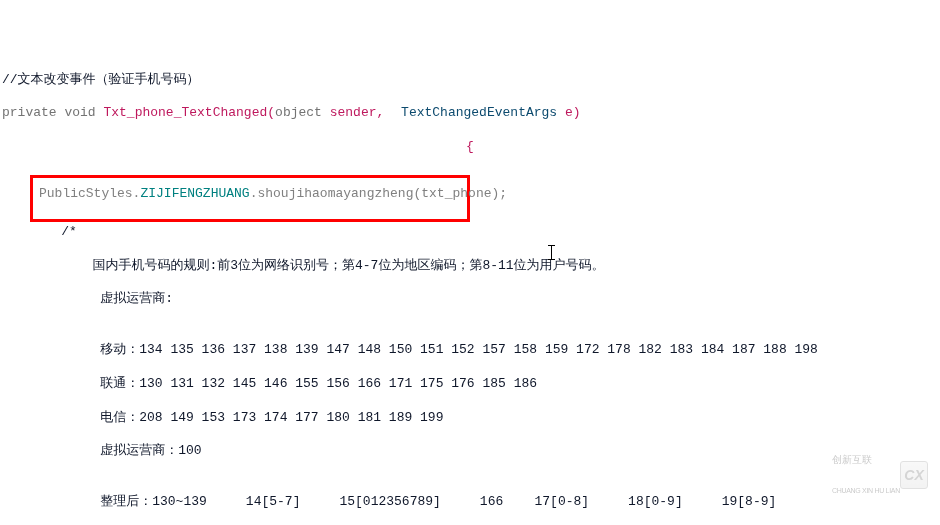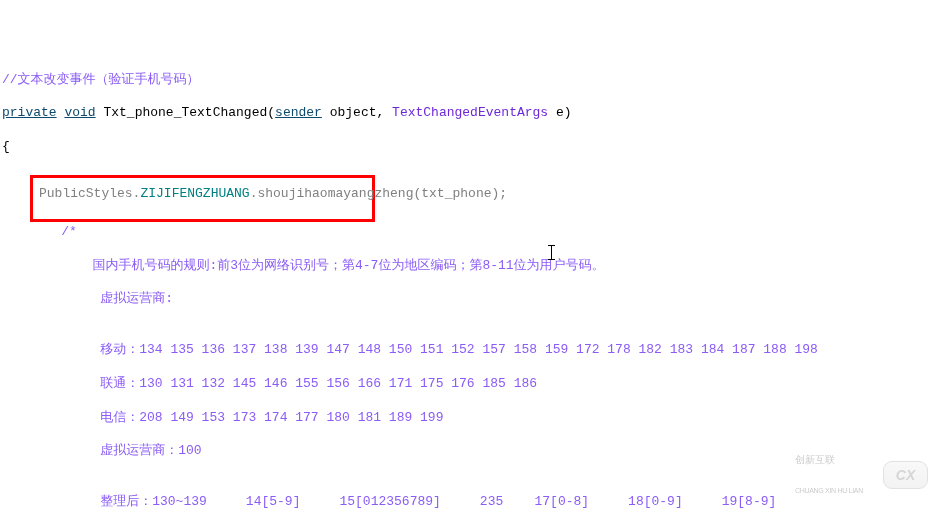--- a/index.html
+++ b/index.html
@@ -12,58 +12,58 @@
       font-size: 13px;
       line-height: 1.3;
       background: #ffffff;
       padding: 4px 2px;
       white-space: pre;
       position: relative;
       width: 940px;
       height: 525px;
       overflow: hidden;
     }
-    .kw-blue { color: #0c4a6e; text-decoration: underline; }
-    .green { color: #8b5cf6; }
+    .kw-blue { color: #737373; }
+    .green { color: #0f172a; }
     .teal { color: #008080; }
-    .cyan-type { color: #6d28d9; }
-    .black { color: #000000; }
+    .cyan-type { color: #0c4a6e; margin-left: 9px; }
+    .black { color: #be185d; text-align: center; }
     .gray { color: #808080; }
     .highlight-box {
       border: 3px solid #ff0000;
       padding: 8px 6px 16px 6px;
       margin: 2px 0 2px 28px;
       display: inline-block;
-      width: 345px;
+      width: 440px;
     }
     .code-line {
       display: block;
     }
     .indent1 { padding-left: 28px; }
     .watermark {
       position: absolute;
       right: 12px;
       bottom: 8px;
       opacity: 0.35;
       display: flex;
       align-items: center;
-      gap: 20px;
+      gap: 0;
       font-family: sans-serif;
     }
     .wm-text {
       font-size: 10px;
       color: #666;
       text-align: left;
       line-height: 1.1;
     }
     .wm-logo {
-      width: 45px;
+      width: 28px;
       height: 28px;
       border: 1px solid #aaa;
-      border-radius: 9px;
+      border-radius: 3px;
       display: flex;
       align-items: center;
       justify-content: center;
       font-size: 14px;
       font-weight: bold;
       color: #888;
       background: linear-gradient(#eee,#ddd);
       font-style: italic;
     }
     .cursor-caret {
@@ -84,33 +84,33 @@
     }
     .cursor-caret::before { top: 0; }
     .cursor-caret::after { bottom: 0; }
   </style>
 </head>
 <body>
 
 
 
 <span class="code-line green">//文本改变事件（验证手机号码）</span>
-<span class="code-line"><span class="kw-blue">private</span> <span class="kw-blue">void</span><span class="black"> Txt_phone_TextChanged(</span><span class="kw-blue">sender</span><span class="black"> object, </span><span class="cyan-type">TextChangedEventArgs</span><span class="black"> e)</span></span>
+<span class="code-line"><span class="kw-blue">private</span> <span class="kw-blue">void</span><span class="black"> Txt_phone_TextChanged(</span><span class="kw-blue">object</span><span class="black"> sender, </span><span class="cyan-type">TextChangedEventArgs</span><span class="black"> e)</span></span>
 <span class="code-line black">{</span>
 <div class="highlight-box"><span class="gray">PublicStyles.</span><span class="teal">ZIJIFENGZHUANG</span><span class="gray">.shoujihaomayangzheng(txt_phone);</span></div>
 <span class="code-line green indent1">    /*</span>
 <span class="code-line green indent1">        国内手机号码的规则:前3位为网络识别号；第4-7位为地区编码；第8-11位为用户号码。</span>
 <span class="code-line green indent1">         虚拟运营商:</span>
 <span class="code-line green indent1"></span>
 <span class="code-line green indent1">         移动：134 135 136 137 138 139 147 148 150 151 152 157 158 159 172 178 182 183 184 187 188 198</span>
 <span class="code-line green indent1">         联通：130 131 132 145 146 155 156 166 171 175 176 185 186</span>
 <span class="code-line green indent1">         电信：208 149 153 173 174 177 180 181 189 199</span>
 <span class="code-line green indent1">         虚拟运营商：100</span>
 <span class="code-line green indent1"></span>
-<span class="code-line green indent1">         整理后：130~139     14[5-9]     15[012356789]     235    17[0-8]     18[0-9]     19[8-9]</span>
+<span class="code-line green indent1">         整理后：130~139     14[5-7]     15[012356789]     166    17[0-8]     18[0-9]     19[8-9]</span>
 
 
 
 
 
 
 
 
 
 

